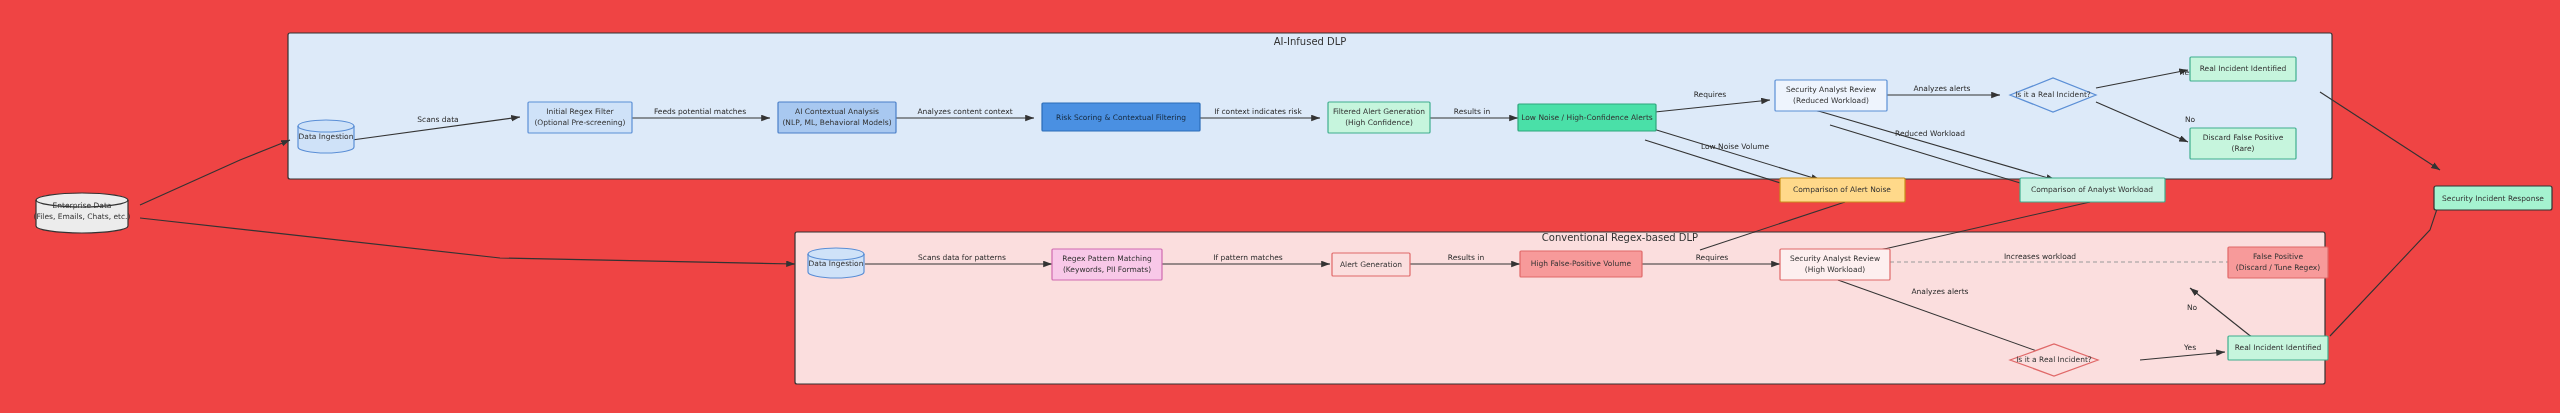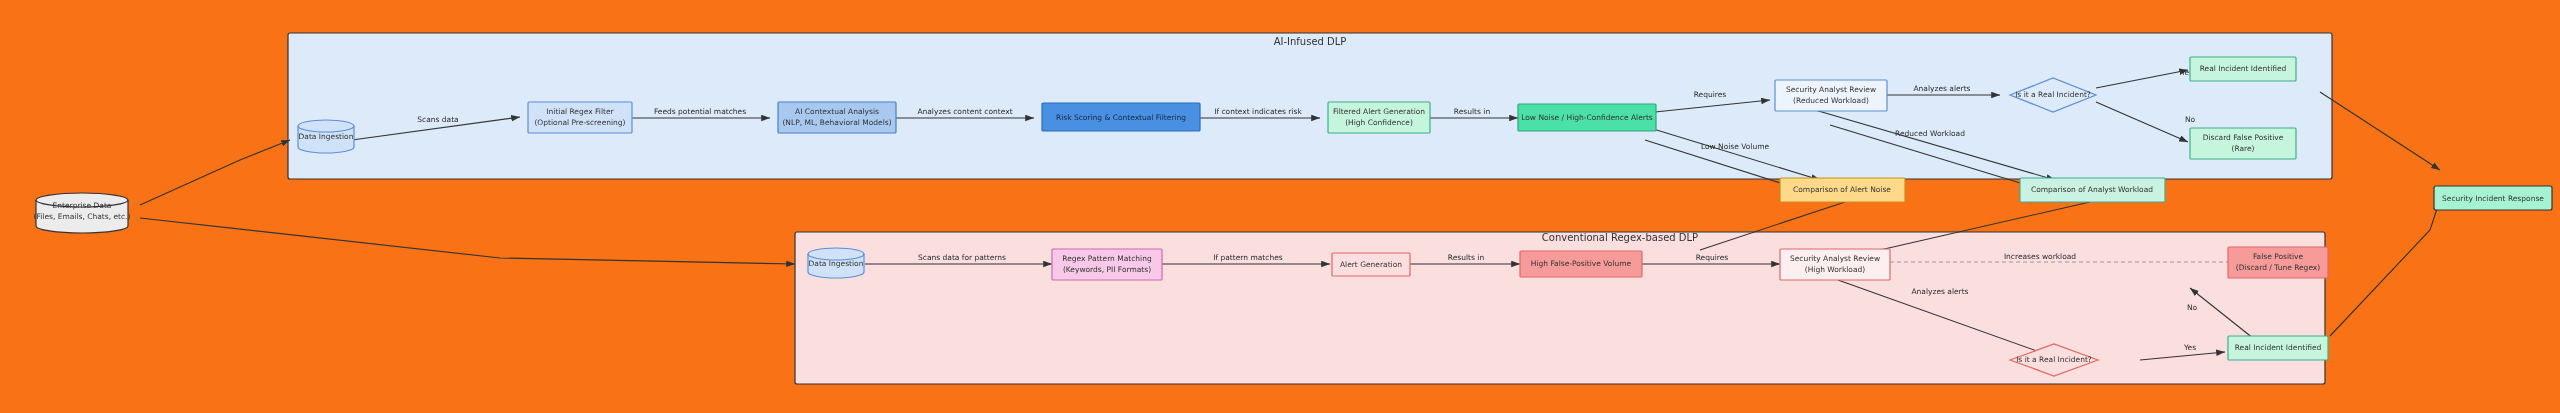--- a/index.html
+++ b/index.html
@@ -4,21 +4,21 @@
 <style>
   html, body {
     margin: 0;
     padding: 0;
     background: #000000;
   }
   #stage {
     position: relative;
     width: 2560px;
     height: 413px;
-    background: #f97316;
+    background: #ef4444;
     font-family: "DejaVu Sans", "Liberation Sans", sans-serif;
     overflow: hidden;
   }
   svg.layer {
     position: absolute;
     left: 0; top: 0;
     width: 2560px;
     height: 413px;
   }
   .node-label {

